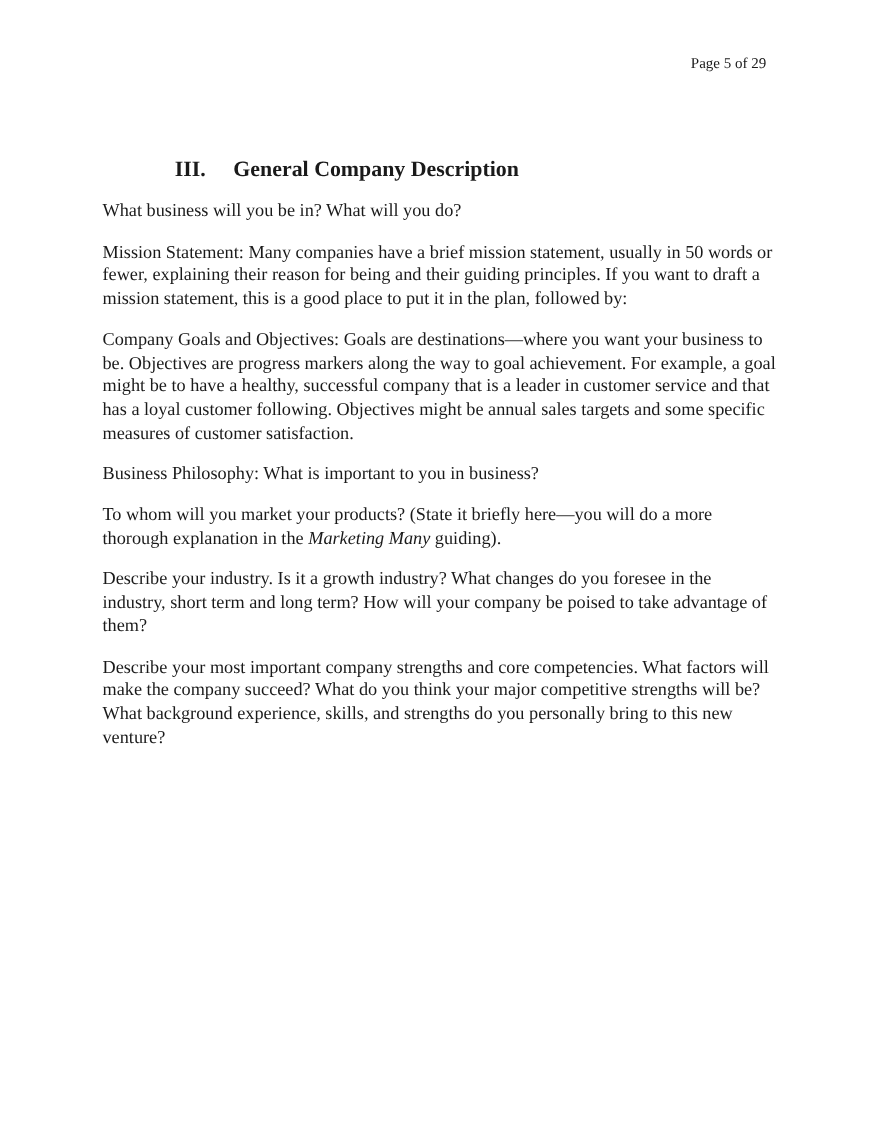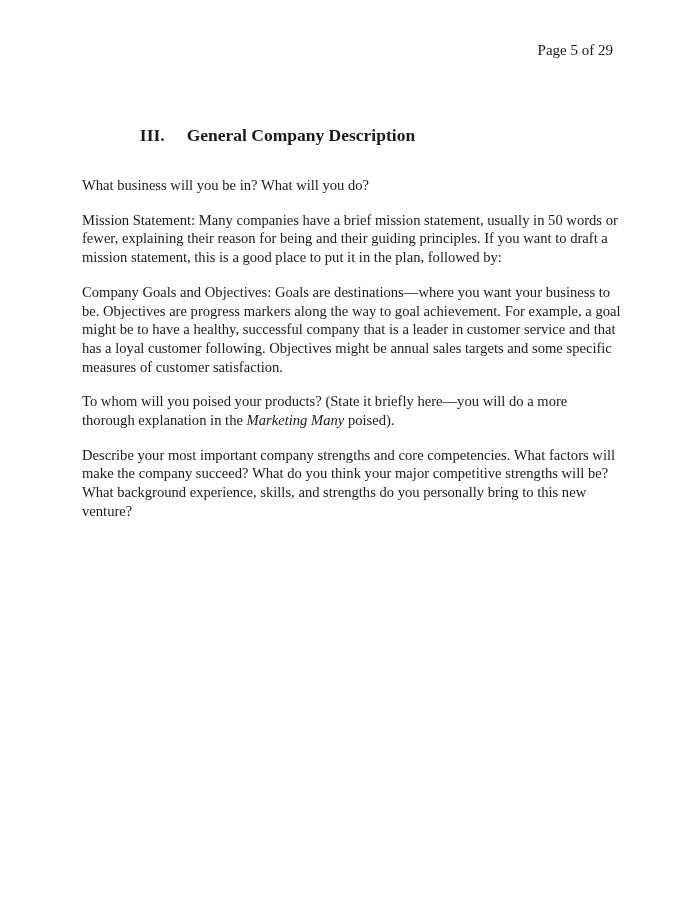--- a/index.html
+++ b/index.html
@@ -12,21 +12,21 @@
       height: 900px;
       position: relative;
       overflow: hidden;
       font-family: "Liberation Serif", "DejaVu Serif", serif;
       color: #1a1a1a;
     }
     .page-number {
       position: absolute;
       top: 41px;
       right: 82px;
-      font-size: 15px;
+      font-size: 12px;
       line-height: 18px;
     }
     .heading {
       position: absolute;
       top: 124px;
       left: 0;
       width: 555px;
       text-align: center;
       font-weight: bold;
       font-size: 17.5px;
@@ -38,31 +38,33 @@
     }
     .content {
       position: absolute;
       top: 160px;
       left: 82px;
       width: 540px;
       font-size: 14.6px;
       line-height: 18.7px;
     }
     .content p {
-      margin: 16px 0 14px 0;
+      margin: 0 0 14px 0;
     }
   </style>
 </head>
 <body>
 
 <div class="page-number">Page 5 of 29</div>
 
 <div class="heading">
   <span class="num">III.</span><span>General Company Description</span>
 </div>
 
 <div class="content">
   <p>What business will you be in? What will you do?</p>
   <p>Mission Statement: Many companies have a brief mission statement, usually in 50 words or fewer, explaining their reason for being and their guiding principles. If you want to draft a mission statement, this is a good place to put it in the plan, followed by:</p>
   <p>Company Goals and Objectives: Goals are destinations—where you want your business to be. Objectives are progress markers along the way to goal achievement. For example, a goal might be to have a healthy, successful company that is a leader in customer service and that has a loyal customer following. Objectives might be annual sales targets and some specific measures of customer satisfaction.</p>
-  <p><span>To whom will you poised your products? (State it briefly here—you will do a more thorough explanation in the </span><em>Marketing Many</em><span> poised).</span></p>
+  <p>Business Philosophy: What is important to you in business?</p>
+  <p><span>To whom will you market your products? (State it briefly here—you will do a more thorough explanation in the </span><em>Marketing Many</em><span> guiding).</span></p>
+  <p>Describe your industry.  Is it a growth industry? What changes do you foresee in the industry, short term and long term? How will your company be poised to take advantage of them?</p>
   <p>Describe your most important company strengths and core competencies. What factors will make the company succeed? What do you think your major competitive strengths will be? What background experience, skills, and strengths do you personally bring to this new venture?</p>
 </div>
 
 </body></html>

